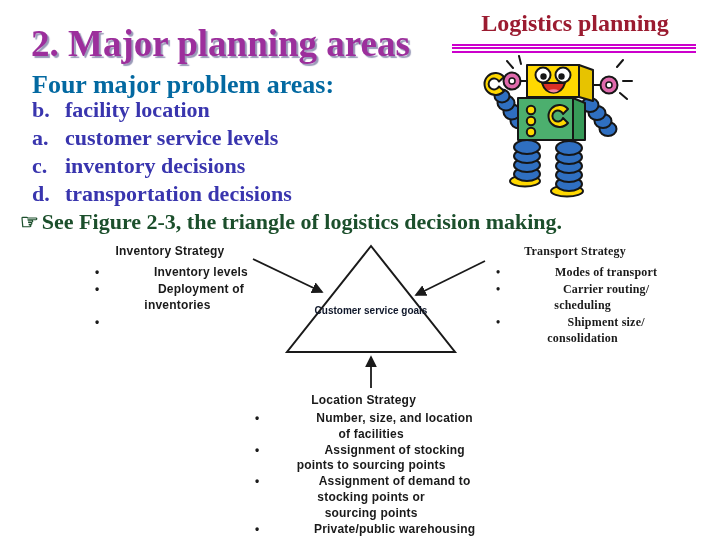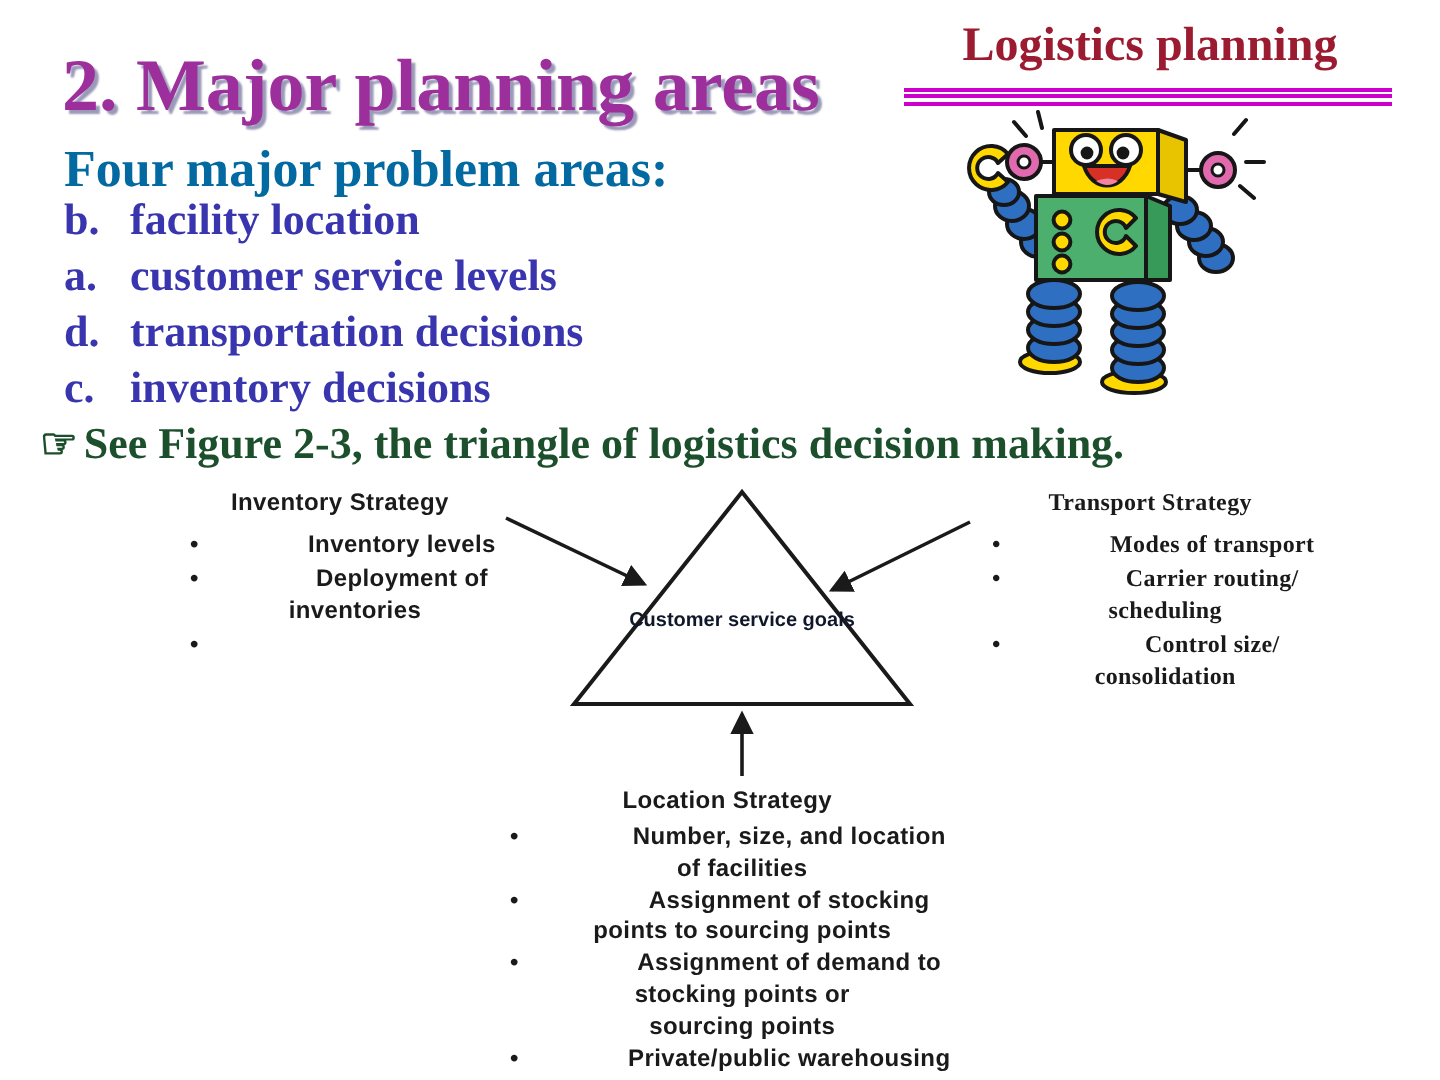--- a/index.html
+++ b/index.html
@@ -146,24 +146,24 @@
 
   <div class="abs" id="intro-heading">Four major problem areas:</div>
   <ol class="abs" id="problem-list">
     <li>
       <span class="lbl">b.</span><span>facility location</span>
     </li>
     <li>
       <span class="lbl">a.</span><span>customer service levels</span>
     </li>
     <li>
+      <span class="lbl">c.</span><span>inventory decisions</span>
+    </li>
+    <li>
       <span class="lbl">d.</span><span>transportation decisions</span>
-    </li>
-    <li>
-      <span class="lbl">c.</span><span>inventory decisions</span>
     </li>
   </ol>
   <div class="abs" id="note">
     <span class="finger">☞</span><span>See Figure 2-3, the triangle of logistics decision making.</span>
   </div>
 
   <svg class="abs" id="fig-svg" width="720" height="540" viewBox="0 0 720 540">
     <defs>
       <marker id="ah" viewBox="0 0 10 10" refX="8.5" refY="5" markerWidth="6.5" markerHeight="6.5" orient="auto">
         <path d="M0,0 L10,5 L0,10 Z" fill="#1a1a1a"></path>
@@ -187,21 +187,21 @@
       <li><span class="b">•</span></li>
     </ul>
   </div>
 
   <div class="abs blk" id="trs">
     <div class="bhead">Transport Strategy</div>
     <ul>
       <li><span class="b">•</span><span class="pre">Modes of transport</span></li>
       <li><span class="b">•</span><span class="pre">Carrier routing/
 scheduling</span></li>
-      <li><span class="b">•</span><span class="pre">Control size/
+      <li><span class="b">•</span><span class="pre">Shipment size/
 consolidation</span></li>
     </ul>
   </div>
 
   <div class="abs blk" id="loc">
     <div class="bhead">Location Strategy</div>
     <ul>
       <li><span class="b">•</span><span class="pre">Number, size, and location
 of facilities</span></li>
       <li><span class="b">•</span><span class="pre">Assignment of stocking

